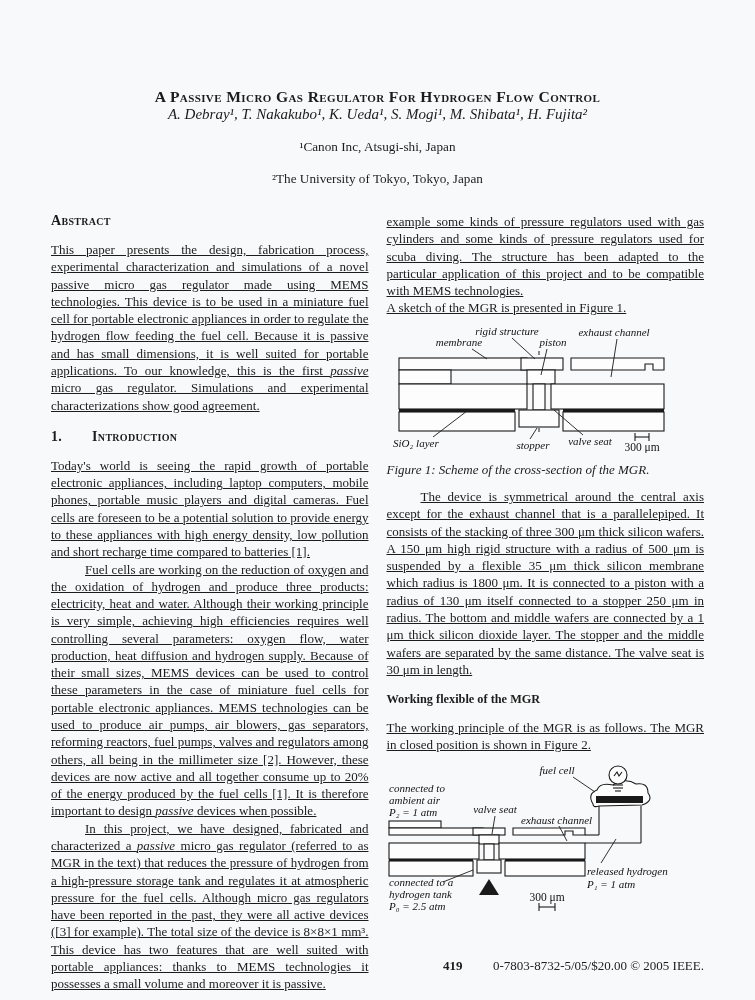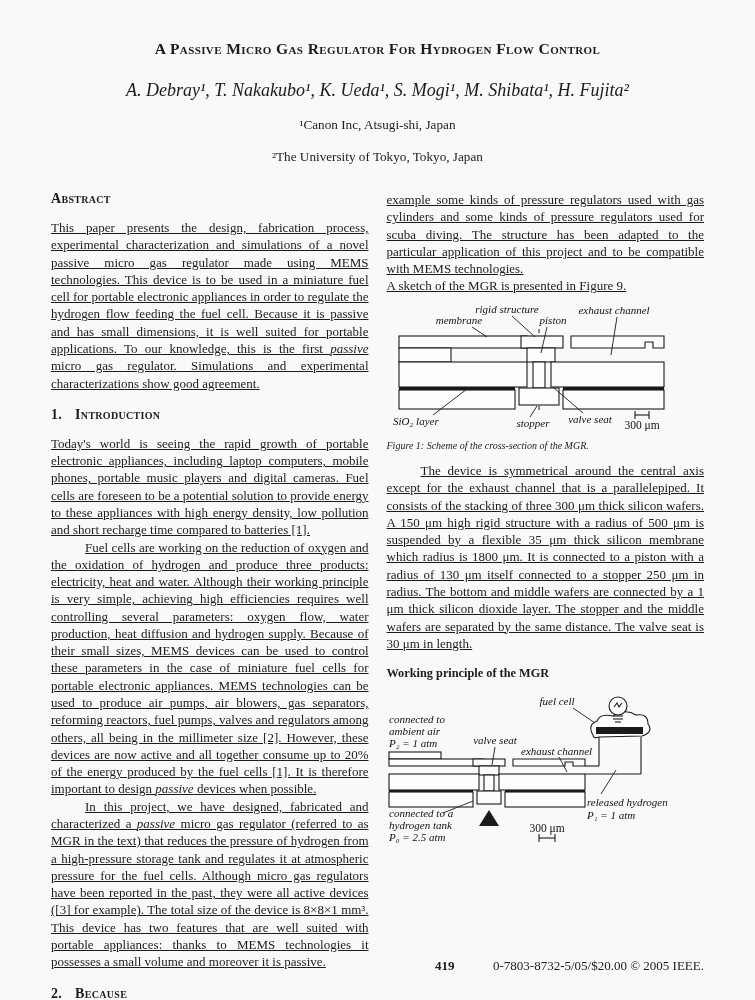--- a/index.html
+++ b/index.html
@@ -1,43 +1,43 @@
 <!DOCTYPE html>
 <html><head>
 <meta charset="utf-8">
 <style>
   html,body{margin:0;padding:0;background:#f8f9fa;}
   .page{position:relative;width:755px;height:1000px;background:#f8f9fa;color:#1c1c1c;
         font-family:"Liberation Serif", serif;overflow:hidden;}
-  .hdr{text-align:center;padding-top:40px;}
+  .hdr{text-align:center;padding-top:88px;}
   .title{font-size:15.6px;font-weight:bold;font-variant:small-caps;letter-spacing:.4px;margin:0;}
-  .authors{font-style:italic;font-size:18px;margin-top:22px;}
+  .authors{font-style:italic;font-size:15px;margin-top:0;}
   .affil{font-size:13.2px;margin-top:16px;}
   .columns{display:flex;gap:18px;padding:26px 51px 0 51px;}
   .col{flex:1;min-width:0;}
   h2.sec{font-size:14px;font-variant:small-caps;font-weight:bold;margin:15px 0 12px 0;letter-spacing:.3px;}
   h2.sec.first{margin-top:0;}
-  h2.sec .ht{margin-left:13px;}
+  h2.sec .ht{margin-left:30px;}
   h3.sub{font-size:12.3px;font-weight:bold;margin:14px 0 12px 0;}
   p.body{font-size:13px;line-height:1.33;text-align:justify;margin:0;text-decoration:underline;}
   p.body.ind{text-indent:34px;}
   .it, .caption{font-style:italic;}
-  .caption{font-size:10px;line-height:1.33;margin:8px 0 10px 0;}
+  .caption{font-size:13px;line-height:1.33;margin:8px 0 10px 0;}
   .cap2{margin:6px 0 0 0;}
   .fig{display:block;margin:8px auto 2px auto;}
   .fig rect,.fig path,.fig line,.fig circle,.fig polyline{stroke:#1a1a1a;stroke-width:1.1;fill:#fdfdfd;}
   .fig line{fill:none;}
   .fig .ldr{stroke-width:.9;}
   .fig .blk{fill:#1a1a1a;stroke:none;}
   .fig .dash{stroke-dasharray:4 3;stroke-width:1;}
   .fig text{font-family:"Liberation Serif", serif;font-style:italic;font-size:11px;fill:#111;
             stroke:none;}
   .fig text.rm{font-style:normal;font-size:11.5px;}
   .footer{position:absolute;left:51px;right:51px;bottom:26px;font-size:13px;text-align:right;}
-  .pageno{position:absolute;left:384px;bottom:0;font-weight:bold;}
+  .pageno{position:absolute;left:392px;bottom:0;font-weight:bold;}
 </style>
 </head>
 <body>
 
 <div class="page">
 
   <div class="hdr">
     <h1 class="title">A Passive Micro Gas Regulator For Hydrogen Flow Control</h1>
     <div class="authors">A. Debray¹, T. Nakakubo¹, K. Ueda¹, S. Mogi¹, M. Shibata¹, H. Fujita²</div>
     <div class="affil">¹Canon Inc, Atsugi-shi, Japan</div>
@@ -55,21 +55,21 @@
       <p class="body ind"><span>Fuel cells are working on the reduction of oxygen and the oxidation of hydrogen and produce three products: electricity, heat and water. Although their working principle is very simple, achieving high efficiencies requires well controlling several parameters: oxygen flow, water production, heat diffusion and hydrogen supply. Because of their small sizes, MEMS devices can be used to control these parameters in the case of miniature fuel cells for portable electronic appliances. MEMS technologies can be used to produce air pumps, air blowers, gas separators, reforming reactors, fuel pumps, valves and regulators among others, all being in the millimeter size [2]. However, these devices are now active and all together consume up to 20% of the energy produced by the fuel cells [1]. It is therefore important to design </span><span class="it">passive</span><span> devices when possible.</span></p>
       <p class="body ind"><span>In this project, we have designed, fabricated and characterized a </span><span class="it">passive</span><span> micro gas regulator (referred to as MGR in the text) that reduces the pressure of hydrogen from a high-pressure storage tank and regulates it at atmospheric pressure for the fuel cells. Although micro gas regulators have been reported in the past, they were all active devices ([3] for example). The total size of the device is 8×8×1 mm³. This device has two features that are well suited with portable appliances: thanks to MEMS technologies it possesses a small volume and moreover it is passive.</span></p>
 
       <h2 class="sec"><span>2.</span><span class="ht">Because</span></h2>
       <p class="body">The basic structure and working principle of the MGR are similar to those of some gas or pressure regulators of macroscopic size commercially available [4]. It concerns for</p>
     </div>
 
     <div class="col">
       <p class="body">example some kinds of pressure regulators used with gas cylinders and some kinds of pressure regulators used for scuba diving. The structure has been adapted to the particular application of this project and to be compatible with MEMS technologies.</p>
 
-      <p class="body">A sketch of the MGR is presented in Figure 9.</p>
+      <p class="body">A sketch of the MGR is presented in Figure 1.</p>
 
       <svg class="fig" viewBox="0 0 322 128" width="322" height="128">
         <g>
           <line class="dash" x1="152" y1="26" x2="152" y2="108"></line>
         </g>
         <g>
           <rect x="12" y="33" width="128" height="12"></rect>
           <rect x="12" y="45" width="52" height="14"></rect>
           <rect x="134" y="33" width="42" height="12"></rect>
           <rect x="140" y="45" width="28" height="14"></rect>
@@ -103,21 +103,22 @@
         <text x="72" y="21" text-anchor="middle">membrane</text>
         <text x="6" y="122">SiO₂ layer</text>
         <text x="146" y="124" text-anchor="middle">stopper</text>
         <text x="203" y="120" text-anchor="middle">valve seat</text>
         <text class="rm" x="255" y="126" text-anchor="middle">300 μm</text>
       </svg>
       <p class="caption">Figure 1: Scheme of the cross-section of the MGR.</p>
 
       <p class="body ind">The device is symmetrical around the central axis except for the exhaust channel that is a parallelepiped. It consists of the stacking of three 300 μm thick silicon wafers. A 150 μm high rigid structure with a radius of 500 μm is suspended by a flexible 35 μm thick silicon membrane which radius is 1800 μm. It is connected to a piston with a radius of 130 μm itself connected to a stopper 250 μm in radius. The bottom and middle wafers are connected by a 1 μm thick silicon dioxide layer. The stopper and the middle wafers are separated by the same distance. The valve seat is 30 μm in length.</p>
 
-      <h3 class="sub">Working principle of the MGR</h3>
+      <h3 class="sub">Working flexible of the MGR</h3>
+      <p class="body">The working principle of the MGR is as follows. The MGR in closed position is shown in Figure 2.</p>
 
       <svg class="fig" viewBox="0 0 322 162" width="322" height="162">
         <g>
           <rect x="2" y="59" width="52" height="7"></rect>
           <rect x="2" y="66" width="94" height="7"></rect>
           <rect x="86" y="66" width="32" height="7"></rect>
           <rect x="92" y="73" width="20" height="9"></rect>
           <rect x="97" y="82" width="10" height="16"></rect>
           <path d="M126,66 H198 V73 H186 V69 H178 V73 H126 Z"></path>
           <rect x="2" y="81" width="90" height="16"></rect>

